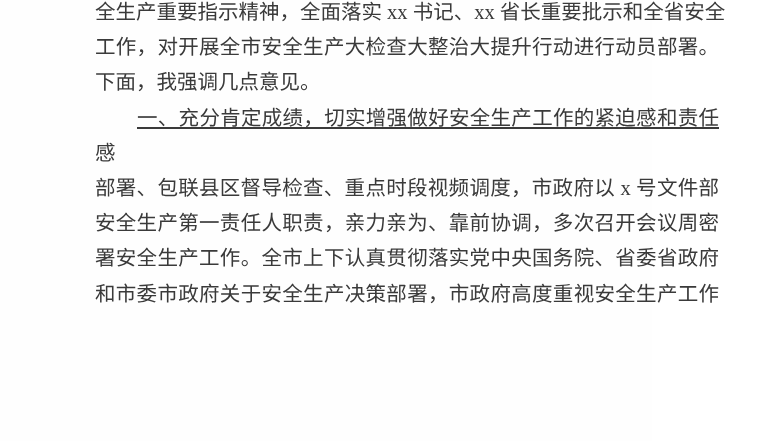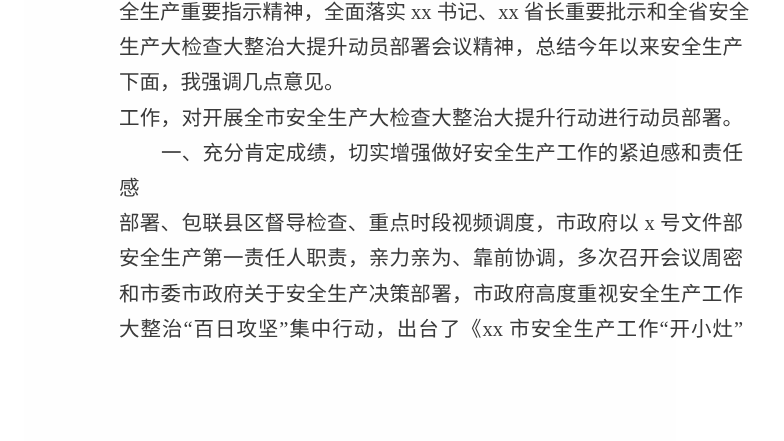--- a/index.html
+++ b/index.html
@@ -10,21 +10,20 @@
     overflow: hidden;
     background: #ffffff;
   }
   .page {
     position: absolute;
     left: 0;
     top: 0;
     width: 652px;
     height: 441px;
     background: #fefefe;
-    margin-left: 24px;
   }
   .textblock {
     position: absolute;
     left: 95px;
     top: -5px;
     width: 624px;
     font-family: "Liberation Serif", "DejaVu Serif", serif;
     font-size: 20.5px;
     line-height: 35.2px;
     color: #3a3a3a;
@@ -34,31 +33,31 @@
     white-space: nowrap;
     text-align: justify;
     text-align-last: justify;
   }
   .line.plain {
     text-align: left;
     text-align-last: left;
   }
   .line.indent {
     padding-left: 42px;
+    text-decoration: underline;
   }
 </style>
 </head>
 <body>
 
 <div class="page">
   <div class="textblock">
     <div class="line">全生产重要指示精神，全面落实 xx 书记、xx 省长重要批示和全省安全</div>
-    <div class="line">生产大检查大整治大提升动员部署会议精神，总结今年以来安全生产</div>
+    <div class="line">工作，对开展全市安全生产大检查大整治大提升行动进行动员部署。</div>
     <div class="line plain">下面，我强调几点意见。</div>
-    <div class="line">工作，对开展全市安全生产大检查大整治大提升行动进行动员部署。</div>
     <div class="line indent">一、充分肯定成绩，切实增强做好安全生产工作的紧迫感和责任</div>
     <div class="line plain">感</div>
     <div class="line">部署、包联县区督导检查、重点时段视频调度，市政府以 x 号文件部</div>
     <div class="line">安全生产第一责任人职责，亲力亲为、靠前协调，多次召开会议周密</div>
+    <div class="line">署安全生产工作。全市上下认真贯彻落实党中央国务院、省委省政府</div>
     <div class="line">和市委市政府关于安全生产决策部署，市政府高度重视安全生产工作</div>
-    <div class="line">大整治“百日攻坚”集中行动，出台了《xx 市安全生产工作“开小灶”</div>
   </div>
 </div>
 
 </body></html>

